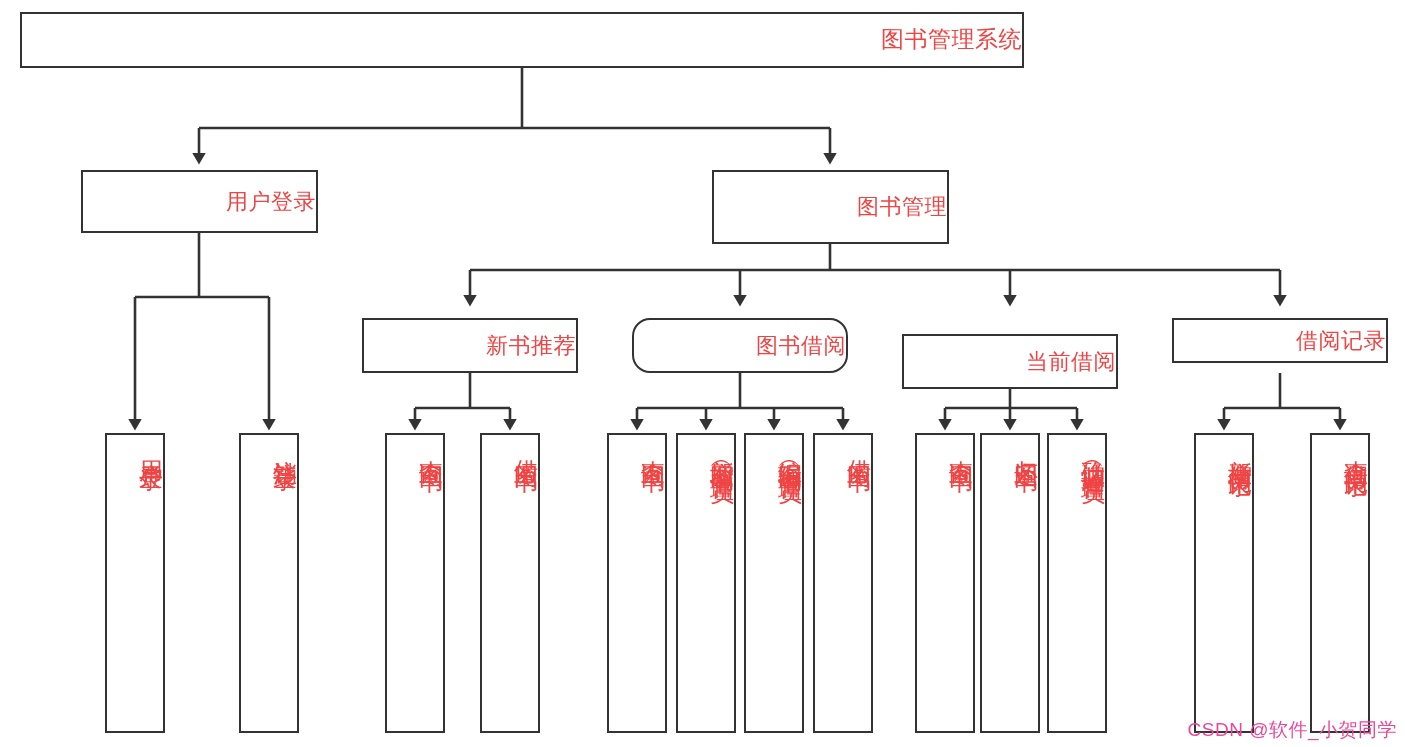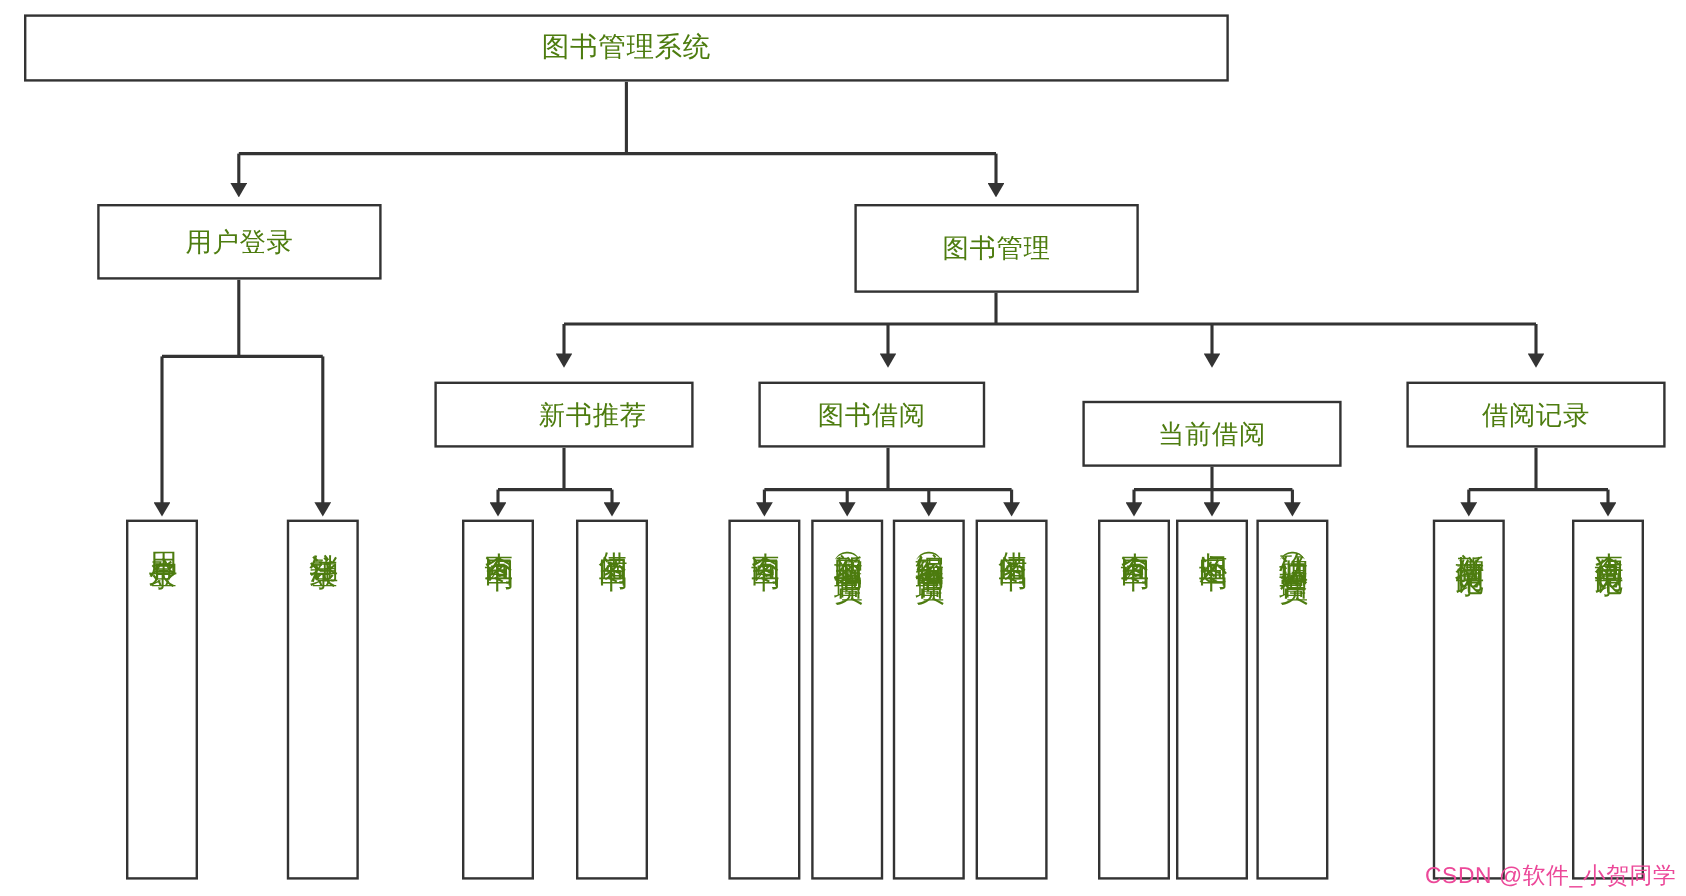--- a/index.html
+++ b/index.html
@@ -25,22 +25,22 @@
     height: 747px;
     pointer-events: none;
   }
   .node {
     position: absolute;
     box-sizing: border-box;
     background: #ffffff;
     border: 2.5px solid #333333;
     display: flex;
     align-items: center;
-    justify-content: center;
-    color: #4d7c0f;
+    justify-content: flex-end;
+    color: #ef4444;
   }
   .node .label {
     display: block;
     text-align: center;
     line-height: 1.18;
   }
   .node.horiz .label {
     font-size: 22px;
     letter-spacing: 0.5px;
     white-space: nowrap;
@@ -133,27 +133,27 @@
   <div class="node horiz" style="left:81px; top:170px; width:237px; height:63px;">
     <span class="label">用户登录</span>
   </div>
   <div class="node horiz" style="left:712px; top:170px; width:237px; height:74px;">
     <span class="label">图书管理</span>
   </div>
 
   <div class="node horiz" style="left:362px; top:318px; width:216px; height:55px;padding-left:48px;">
     <span class="label">新书推荐</span>
   </div>
-  <div class="node horiz" style="left:632px; top:318px; width:189px; height:55px;">
+  <div class="node horiz" style="left:632px; top:318px; width:216px; height:55px;border-radius:18px;">
     <span class="label">图书借阅</span>
   </div>
   <div class="node horiz" style="left:902px; top:318px; width:216px; height:55px;margin-top:16px;">
     <span class="label">当前借阅</span>
   </div>
-  <div class="node horiz" style="left:1172px; top:318px; width:216px; height:55px;">
+  <div class="node horiz" style="left:1172px; top:318px; width:216px; height:45px;">
     <span class="label">借阅记录</span>
   </div>
 
   <div class="node vert" style="left:105px; top:433px; width:60px; height:300px;">
     <span class="label">用户登录</span>
   </div>
   <div class="node vert" style="left:239px; top:433px; width:60px; height:300px;">
     <span class="label">注销登录</span>
   </div>
 

